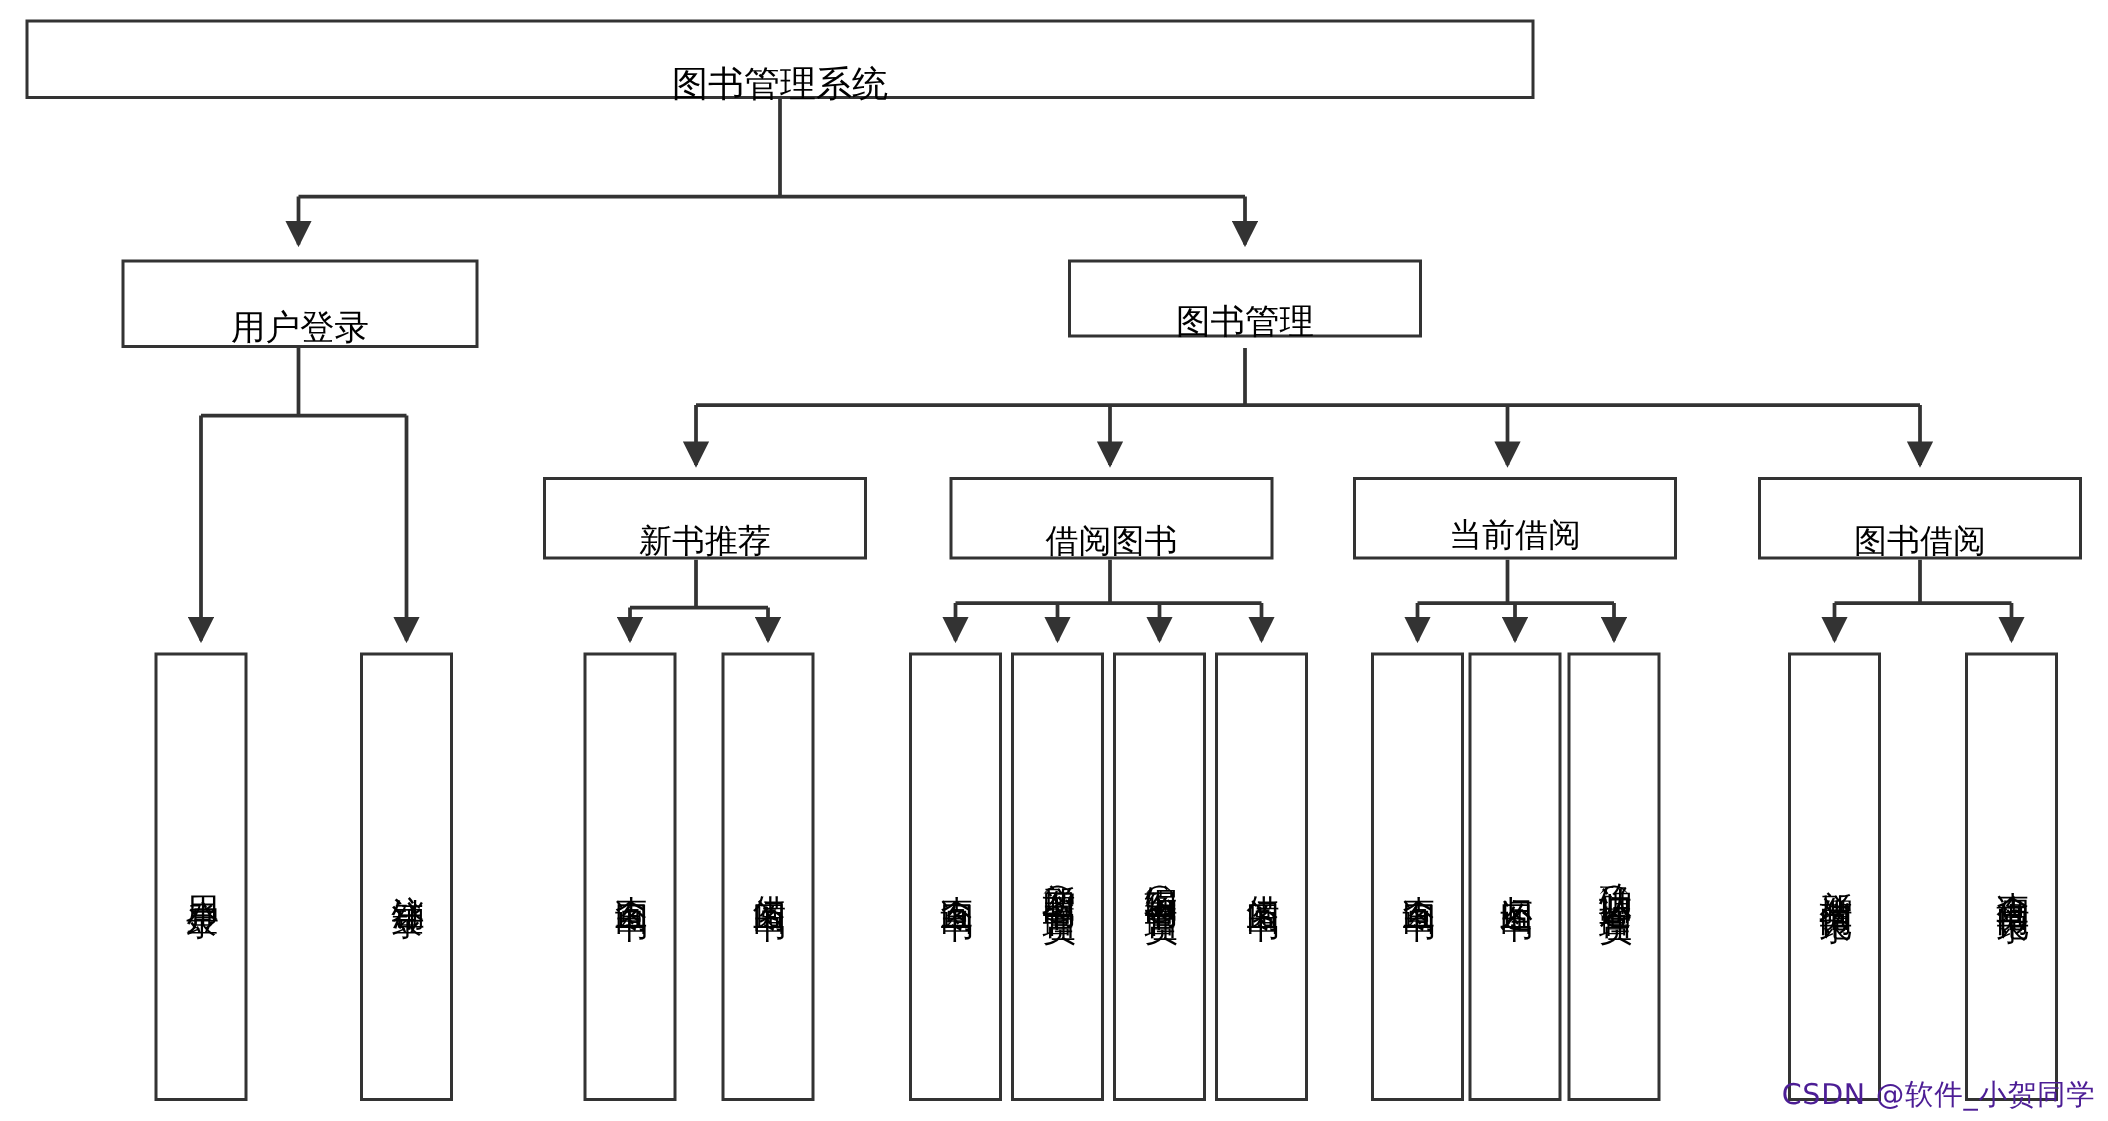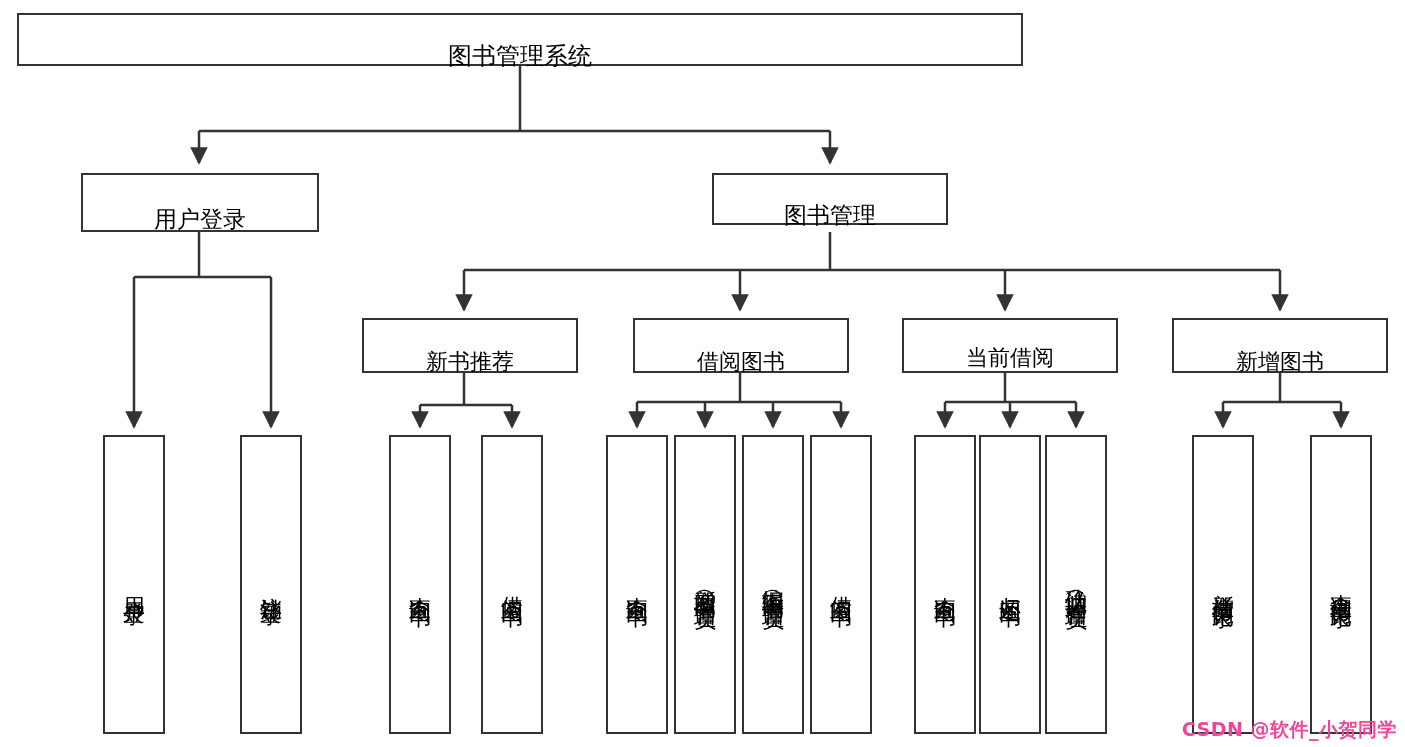--- a/index.html
+++ b/index.html
@@ -61,25 +61,24 @@
     font-size: 22px;
     letter-spacing: 3px;
     line-height: 1;
     max-height: 100%;
   }
   #watermark {
     position: absolute;
     right: 8px;
     bottom: 4px;
     font-size: 19px;
-    color: #ec4899;
+    color: #4c1d95;
     letter-spacing: 0.5px;
     white-space: nowrap;
     user-select: none;
-    font-weight: bold;
   }
 </style>
 </head>
 <body>
 
 <div id="canvas">
 
   <svg id="wires" viewBox="0 0 1405 747" xmlns="http://www.w3.org/2000/svg">
     <defs>
       <marker id="arrow" viewBox="0 0 10 10" refX="9" refY="5" markerWidth="7" markerHeight="7" orient="auto-start-reverse">
@@ -144,21 +143,21 @@
   <div class="node horiz lvl2" style="left:362px; top:318px; width:216px; height:55px;">
     <span class="node-label">新书推荐</span>
   </div>
   <div class="node horiz lvl2" style="left:633px; top:318px; width:216px; height:55px;">
     <span class="node-label">借阅图书</span>
   </div>
   <div class="node horiz lvl2" style="left:902px; top:318px; width:216px; height:55px;align-items:flex-end;">
     <span class="node-label">当前借阅</span>
   </div>
   <div class="node horiz lvl2" style="left:1172px; top:318px; width:216px; height:55px;">
-    <span class="node-label">新增图书</span>
+    <span class="node-label">图书借阅</span>
   </div>
 
   <div class="node leaf" style="left:103px; top:435px; width:62px; height:299px;">
     <span class="node-label">用户登录</span>
   </div>
   <div class="node leaf" style="left:240px; top:435px; width:62px; height:299px;">
     <span class="node-label">注销登录</span>
   </div>
 
   <div class="node leaf" style="left:389px; top:435px; width:62px; height:299px;">

